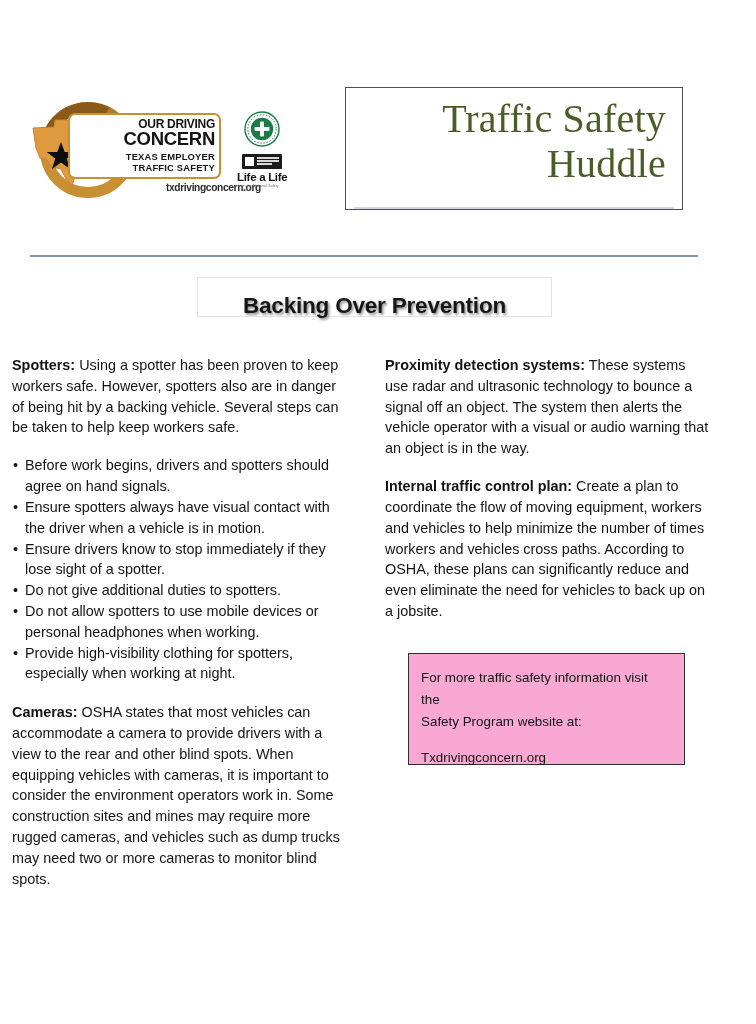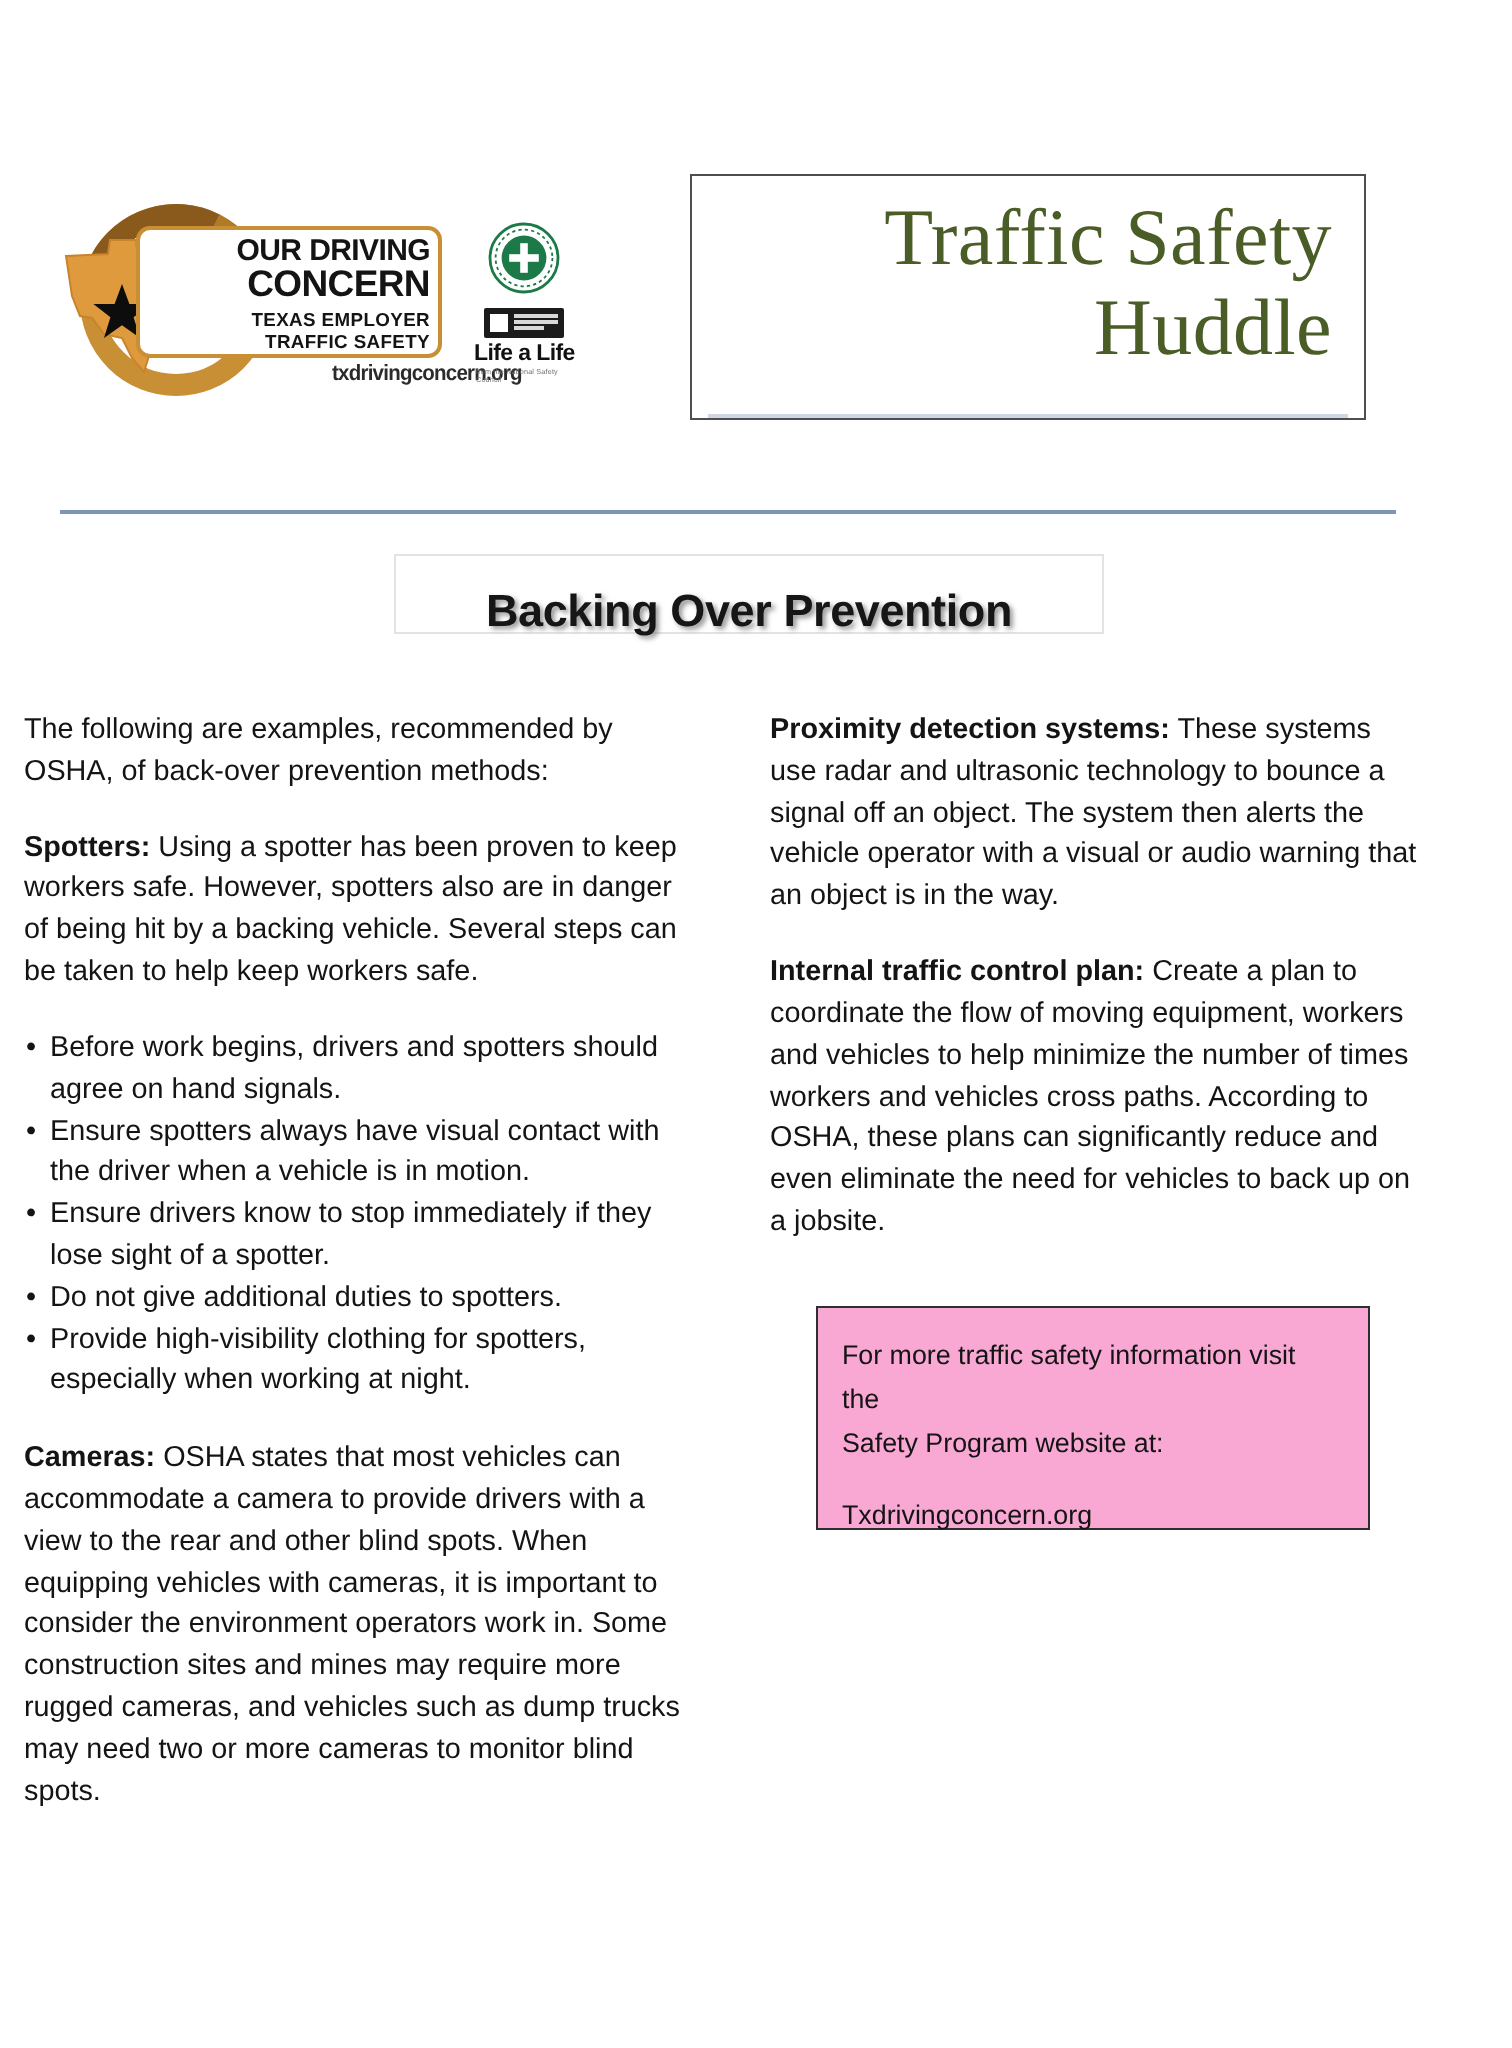--- a/index.html
+++ b/index.html
@@ -78,21 +78,21 @@
     padding: 3px 4px 0 8px;
   }
   .plate-l1, .plate-l2 {
     font-family: "Liberation Sans", sans-serif;
     font-weight: bold;
     color: #141414;
     letter-spacing: -0.3px;
     text-align: right;
     line-height: 1.0;
   }
-  .plate-l1 { font-size: 15px; }
+  .plate-l1 { font-size: 12px; }
   .plate-l2 { font-size: 18.5px; }
   .plate-sub {
     font-family: "Liberation Sans", sans-serif;
     font-weight: bold;
     font-size: 9.4px;
     color: #141414;
     letter-spacing: 0.2px;
     text-align: right;
     line-height: 1.22;
     margin-top: 2px;
@@ -365,29 +365,29 @@
 </div>
 
 <div id="subtitle-box">
   <div id="subtitle-text">Backing Over Prevention</div>
 </div>
 
 <div id="columns">
 
   <div class="col" id="col-left">
 
-    <p class="para">The following are examples, recommended by OSHA, of back-over prevention methods:</p>
 
     <p class="para"><b>Spotters:</b> <span>Using a spotter has been proven to keep workers safe. However, spotters also are in danger of being hit by a backing vehicle. Several steps can be taken to help keep workers safe.</span></p>
 
     <ul class="bullets">
       <li>Before work begins, drivers and spotters should agree on hand signals.</li>
       <li>Ensure spotters always have visual contact with the driver when a vehicle is in motion.</li>
       <li>Ensure drivers know to stop immediately if they lose sight of a spotter.</li>
       <li>Do not give additional duties to spotters.</li>
+      <li>Do not allow spotters to use mobile devices or personal headphones when working.</li>
       <li>Provide high-visibility clothing for spotters, especially when working at night.</li>
     </ul>
 
     <p class="para tight"><b>Cameras:</b> <span>OSHA states that most vehicles can accommodate a camera to provide drivers with a view to the rear and other blind spots. When equipping vehicles with cameras, it is important to consider the environment operators work in. Some construction sites and mines may require more rugged cameras, and vehicles such as dump trucks may need two or more cameras to monitor blind spots.</span></p>
   </div>
 
   <div class="col" id="col-right">
 
     <p class="para"><b>Proximity detection systems:</b> <span>These systems use radar and ultrasonic technology to bounce a signal off an object. The system then alerts the vehicle operator with a visual or audio warning that an object is in the way.</span></p>
 

